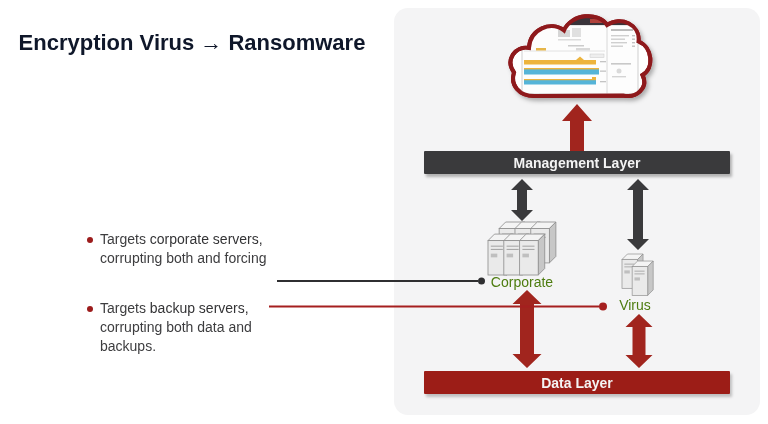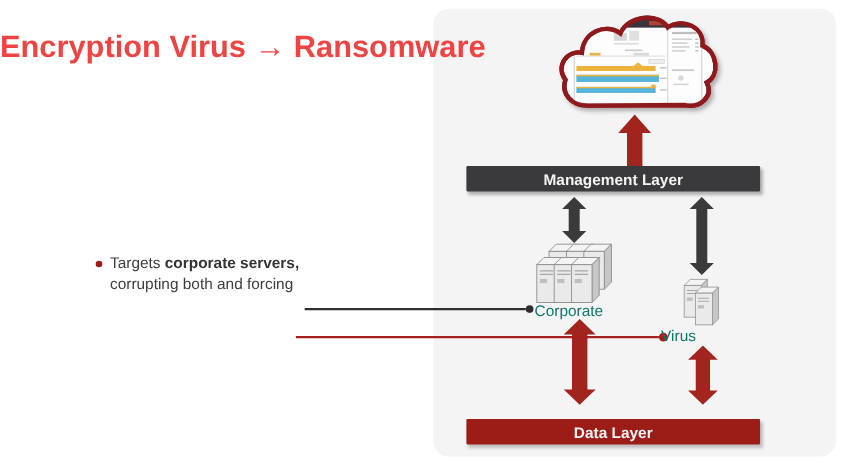--- a/index.html
+++ b/index.html
@@ -7,38 +7,38 @@
     position:relative;width:768px;height:424px;background:#ffffff;overflow:hidden;
     font-family:"Liberation Sans", sans-serif;
   }
   .panel{
     position:absolute;left:394px;top:8px;width:366px;height:407px;
     background:#f4f4f5;border-radius:14px;
   }
   svg.overlay{position:absolute;left:0;top:0;pointer-events:none;}
   .title{
     position:absolute;left:0;top:28px;width:384px;text-align:center;
-    font-size:28px;font-weight:bold;color:#ef4444;line-height:29px;white-space:nowrap;
+    font-size:22px;font-weight:bold;color:#0f172a;line-height:29px;white-space:nowrap;
   }
   .bullet{position:absolute;left:87px;display:flex;}
   .dot{
     display:inline-block;width:6px;height:6px;border-radius:50%;
     background:#9c1c1c;margin-top:7px;flex:0 0 6px;
   }
   .btext{margin-left:7px;width:185px;font-size:14px;color:#3d3d3f;line-height:19px;}
-  .btext b{font-weight:bold;color:#343436;}
+  .btext b{font-weight:normal;color:#343436;}
   .layer-bar{
-    position:absolute;left:424px;width:267px;height:23px;
+    position:absolute;left:424px;width:306px;height:23px;
     display:flex;align-items:center;justify-content:center;
     color:#f4f4f4;font-size:14px;font-weight:bold;border-radius:1px;
   }
   .mgmt{top:151px;background:#3a3a3c;box-shadow:2px 3px 3px rgba(0,0,0,0.28);}
-  .data{top:381px;background:#9c1d17;box-shadow:2px 3px 3px rgba(0,0,0,0.22);}
+  .data{top:371px;background:#9c1d17;box-shadow:2px 3px 3px rgba(0,0,0,0.22);}
   .node-label{
-    position:absolute;font-size:14px;color:#0f766e;text-align:left;
+    position:absolute;font-size:14px;color:#4d7c0f;text-align:center;
   }
   .lbl-corporate{left:486px;top:274px;width:72px;}
   .lbl-backup{left:601px;top:297px;width:68px;}
 </style>
 </head>
 <body>
 
 <div class="canvas">
 
   <div class="panel"></div>
@@ -143,20 +143,28 @@
   </div>
 
   <div class="bullet" style="top:230px">
     <span class="dot"></span>
     <div class="btext">
       <div><span>Targets </span><b>corporate servers,</b></div>
       <div>corrupting both and forcing</div>
     </div>
   </div>
 
+  <div class="bullet" style="top:299px">
+    <span class="dot"></span>
+    <div class="btext">
+      <div><span>Targets </span><b>backup servers,</b></div>
+      <div>corrupting both data and</div>
+      <div>backups.</div>
+    </div>
+  </div>
 
   <div class="layer-bar mgmt">
     <span>Management Layer</span>
   </div>
   <div class="layer-bar data">
     <span>Data Layer</span>
   </div>
 
   <div class="node-label lbl-corporate">Corporate</div>
   <div class="node-label lbl-backup">Virus</div>

